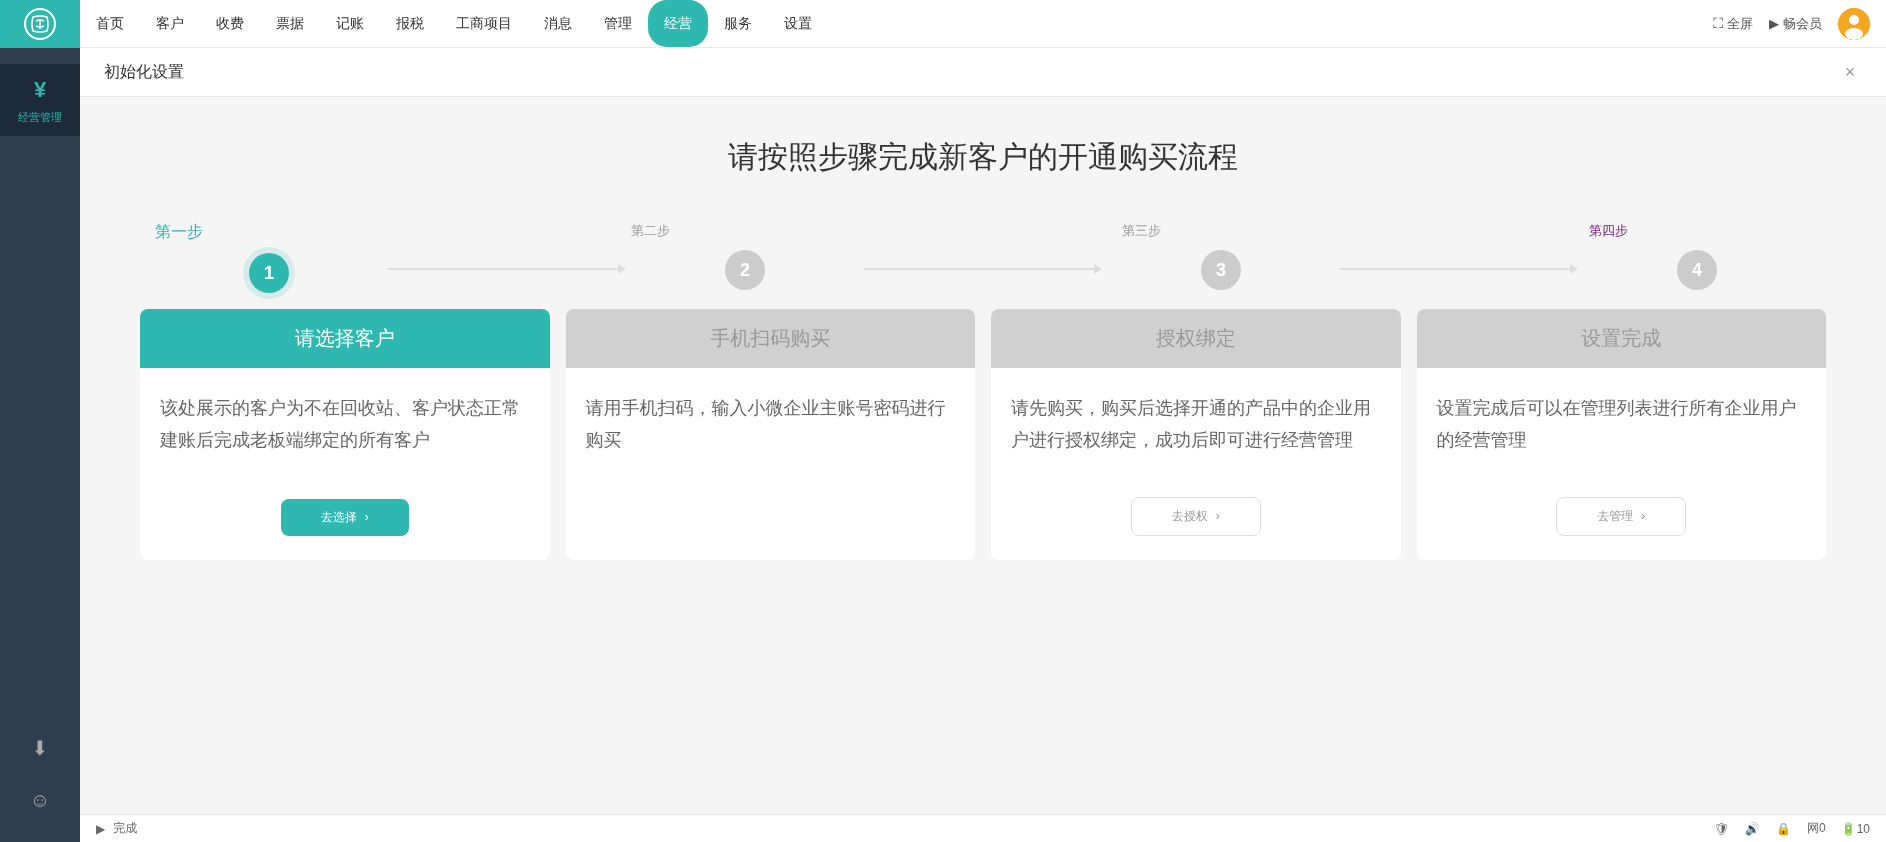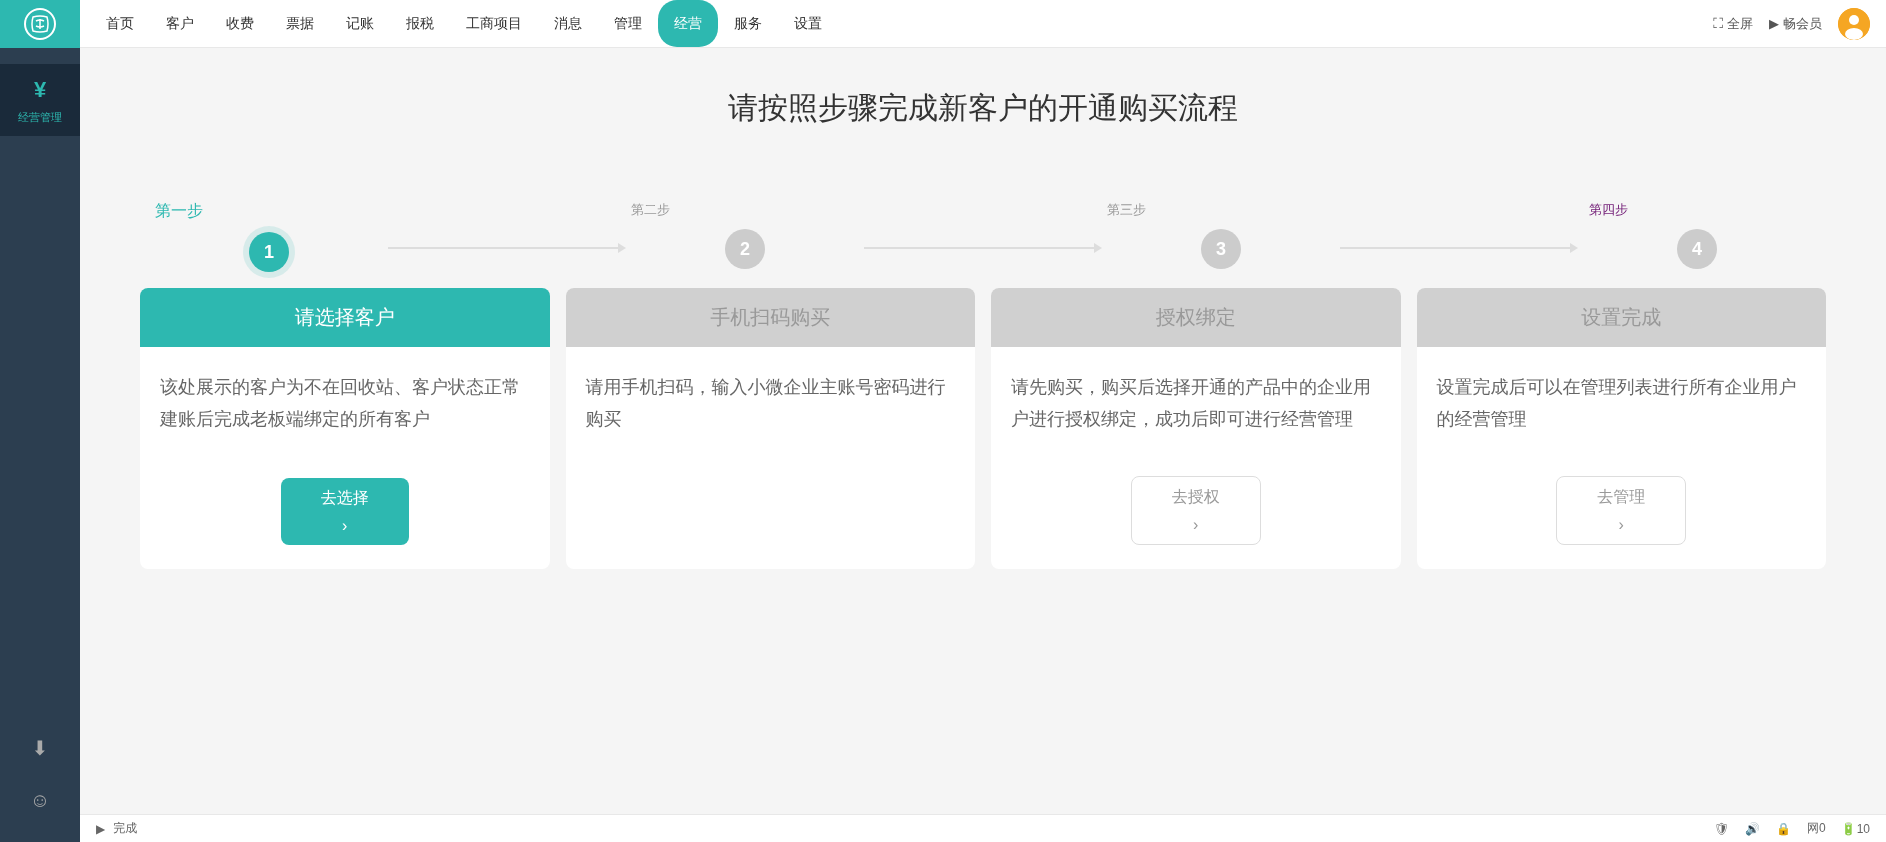--- a/index.html
+++ b/index.html
@@ -32,21 +32,20 @@
       align-items: center;
       justify-content: center;
       color: #fff;
       font-size: 16px;
     }
     .nav-items {
       display: flex;
       align-items: center;
       flex: 1;
       height: 100%;
-      padding-left: 10px;
     }
     .nav-item {
       padding: 0 16px;
       height: 100%;
       display: flex;
       align-items: center;
       font-size: 14px;
       color: #333;
       cursor: pointer;
       white-space: nowrap;
@@ -164,21 +163,21 @@
     
     .wizard-content {
       flex: 1;
       padding: 40px 60px 20px;
       overflow-y: auto;
     }
     .wizard-title {
       text-align: center;
       font-size: 30px;
       color: #333;
-      margin-bottom: 72px;
+      margin-bottom: 44px;
       font-weight: normal;
     }
 
     
     .cards-container {
       display: flex;
       gap: 16px;
       margin-top: 12px;
     }
     .card {
@@ -206,26 +205,25 @@
     }
     .card-footer {
       padding: 16px 20px 24px;
       display: flex;
       justify-content: center;
     }
     .card-btn {
       padding: 10px 40px;
       border: none;
       border-radius: 8px;
-      font-size: 16px;
+      font-size: 12px;
       cursor: pointer;
       display: flex;
       align-items: center;
       gap: 8px;
-      flex-direction: column;
     }
     .card-btn.active {
       background: #2db8b0;
       color: #fff;
     }
     .card-btn.inactive {
       background: #fff;
       color: #999;
       border: 1px solid #ddd;
     }
@@ -313,20 +311,24 @@
         <div class="sidebar-icon" style="font-size:20px;">⬇</div>
       </div>
       <div class="sidebar-item">
         <div class="sidebar-icon" style="font-size:20px;">☺</div>
       </div>
     </div>
   </div>
 
   <div class="content-area">
 
+    <div class="content-header">
+      <span class="content-title">初始化设置</span>
+      <div class="close-btn">×</div>
+    </div>
 
     <div class="wizard-content">
       <div class="wizard-title">请按照步骤完成新客户的开通购买流程</div>
 
       <div style="display:flex; align-items:flex-start; padding: 0 10px; margin-bottom: 16px;">
 
         <div style="display:flex; flex-direction:column; align-items:center; flex:1;">
           <div style="font-size:16px; color:#2db8b0; margin-bottom:10px; align-self:flex-start; margin-left:5px;">第一步</div>
           <div style="width:40px; height:40px; border-radius:50%; background:#2db8b0; color:#fff; display:flex; align-items:center; justify-content:center; font-size:18px; font-weight:bold; box-shadow: 0 0 0 6px rgba(45,184,176,0.15);">1</div>
         </div>
@@ -340,21 +342,21 @@
           <div style="font-size:13px; color:#999; margin-bottom:10px; align-self:flex-start; margin-left:5px;">第二步</div>
           <div style="width:40px; height:40px; border-radius:50%; background:#ccc; color:#fff; display:flex; align-items:center; justify-content:center; font-size:18px; font-weight:bold;">2</div>
         </div>
 
         <div style="flex:1; display:flex; align-items:center; margin-top:42px;">
           <div style="flex:1; height:2px; background:#ddd;"></div>
           <div style="width:0; height:0; border-top:5px solid transparent; border-bottom:5px solid transparent; border-left:8px solid #ddd;"></div>
         </div>
 
         <div style="display:flex; flex-direction:column; align-items:center; flex:1;">
-          <div style="font-size:13px; color:#999; margin-bottom:10px; align-self:flex-start; margin-left:5px;">第三步</div>
+          <div style="font-size:13px; color:#999; margin-bottom:10px; align-self:flex-start; margin-left:20px;">第三步</div>
           <div style="width:40px; height:40px; border-radius:50%; background:#ccc; color:#fff; display:flex; align-items:center; justify-content:center; font-size:18px; font-weight:bold;">3</div>
         </div>
 
         <div style="flex:1; display:flex; align-items:center; margin-top:42px;">
           <div style="flex:1; height:2px; background:#ddd;"></div>
           <div style="width:0; height:0; border-top:5px solid transparent; border-bottom:5px solid transparent; border-left:8px solid #ddd;"></div>
         </div>
 
         <div style="display:flex; flex-direction:column; align-items:center; flex:1;">
           <div style="font-size:13px; color:#701a75; margin-bottom:10px; align-self:flex-start; margin-left:11px;">第四步</div>

